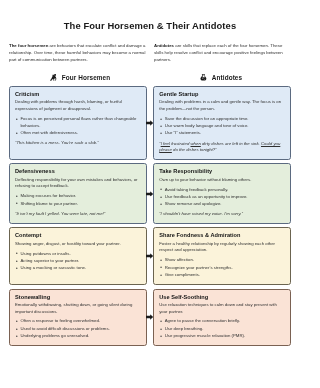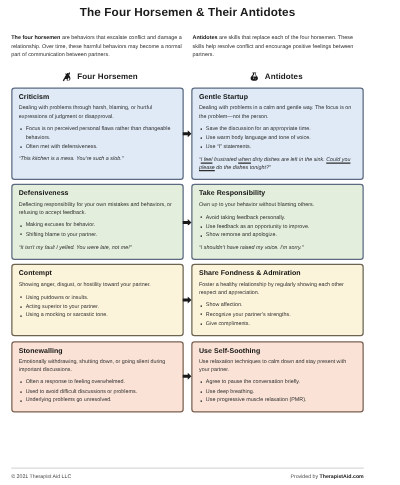--- a/index.html
+++ b/index.html
@@ -10,21 +10,21 @@
     color: #222222;
     overflow: hidden;
   }
   .page { position: relative; width: 300px; height: 388px; padding: 0 9px; }
 
   .title {
     text-align: center;
     font-size: 9.4px;
     font-weight: bold;
     letter-spacing: .1px;
-    margin-top: 4px;
+    margin-top: 20px;
     color: #1a1a1a;
   }
 
   .intro-row { display: flex; gap: 8px; margin-top: 11px; }
   .intro-col { width: 50%; }
   .intro-col p {
     font-size: 4.35px;
     line-height: 1.62;
     color: #303030;
     text-align: left;

